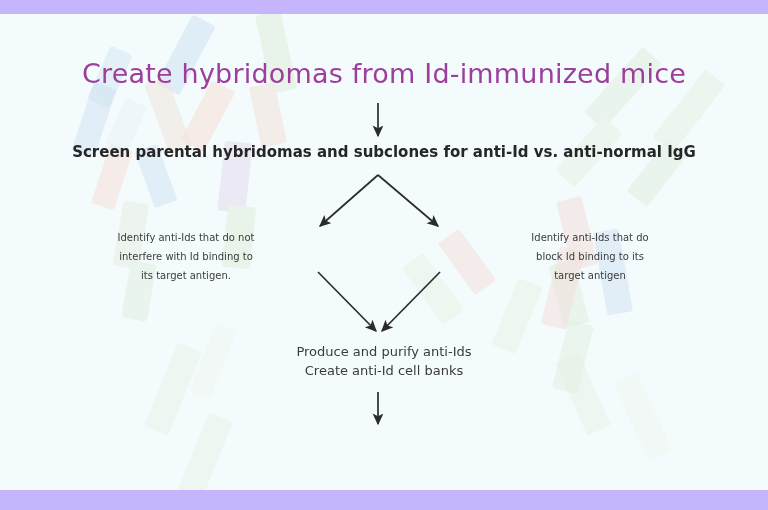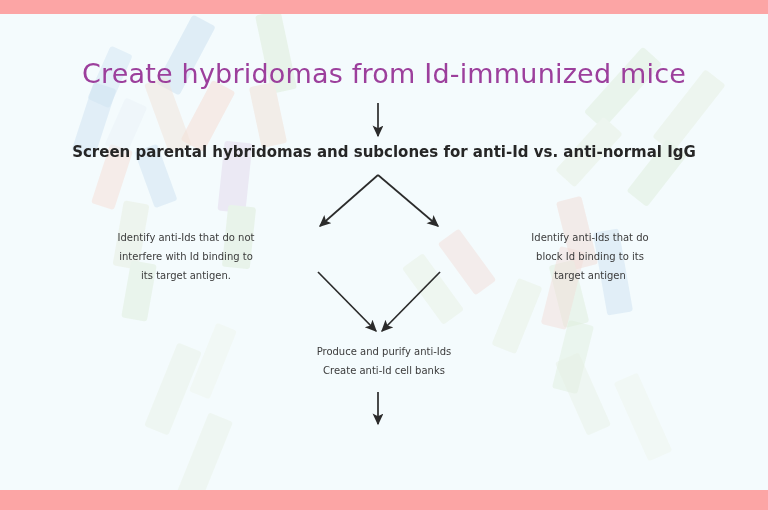--- a/index.html
+++ b/index.html
@@ -5,21 +5,21 @@
   html, body {
     margin: 0;
     padding: 0;
     background: #ffffff;
   }
   #slide {
     position: relative;
     width: 768px;
     height: 510px;
     overflow: hidden;
-    background: #fca5a5;
+    background: #c4b5fd;
     font-family: "DejaVu Sans", sans-serif;
   }
   
   #canvas {
     position: absolute;
     left: 0;
     top: 14px;
     width: 768px;
     height: 476px;
     background: #f4fbfd;
@@ -68,21 +68,21 @@
     white-space: pre-line;
   }
   .branch-left  { left: 62px;  top: 228px; width: 248px; }
   .branch-right { left: 466px; top: 228px; width: 248px; }
   .merge {
     position: absolute;
     left: 228px;
     top: 342px;
     width: 312px;
     text-align: center;
-    font-size: 10px;
+    font-size: 13px;
     line-height: 19px;
     color: #3b3b3b;
     white-space: pre-line;
   }
   .final {
     position: absolute;
     left: 184px;
     top: 432px;
     width: 400px;
     text-align: center;

